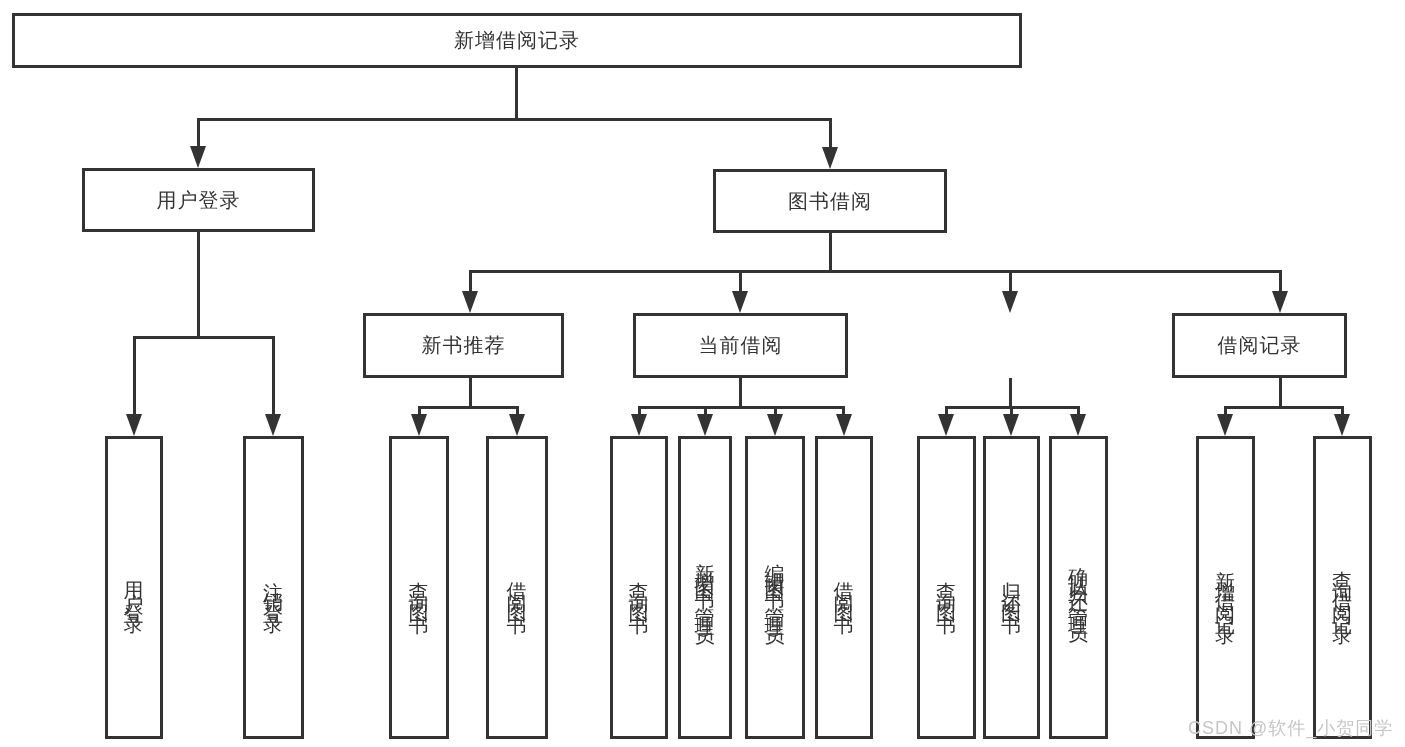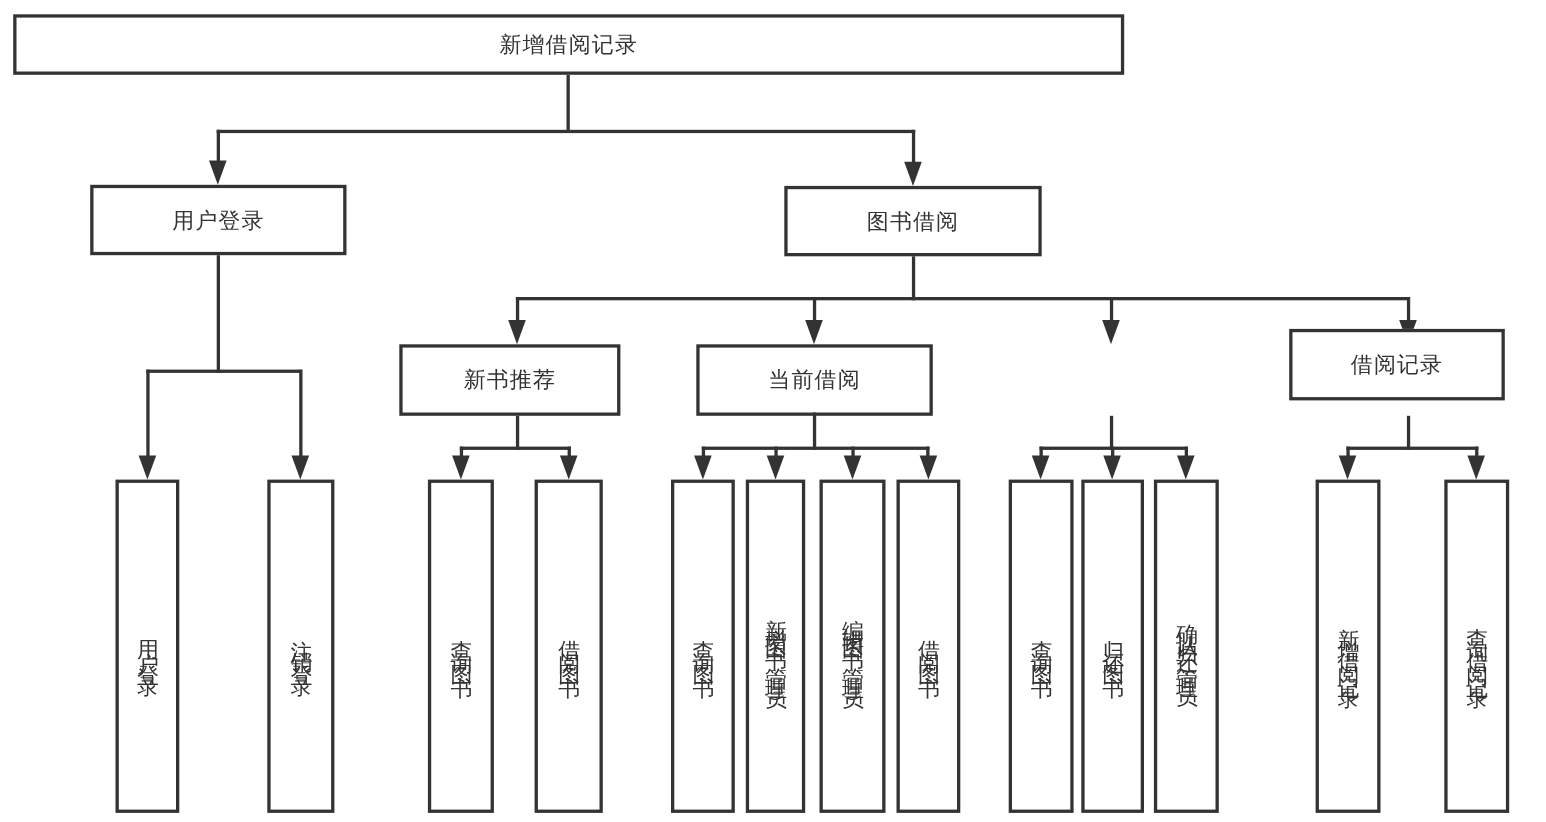--- a/index.html
+++ b/index.html
@@ -93,21 +93,21 @@
   <div class="arrow" style="left:1002px;top:291px;"></div>
   <div class="vline" style="left:1279px;top:270px;height:24px;"></div>
   <div class="arrow" style="left:1272px;top:291px;"></div>
 
   <div class="box" style="left:363px;top:313px;width:201px;height:65px;">
     <span class="lbl">新书推荐</span>
   </div>
   <div class="box" style="left:633px;top:313px;width:215px;height:65px;">
     <span class="lbl">当前借阅</span>
   </div>
-  <div class="box" style="left:1172px;top:299px;width:196px;height:65px;">
+  <div class="box" style="left:1172px;top:313px;width:175px;height:65px;">
     <span class="lbl">借阅记录</span>
   </div>
 
   <div class="vline" style="left:469px;top:378px;height:31px;"></div>
   <div class="hline" style="left:418px;top:406px;width:101px;"></div>
   <div class="vline" style="left:418px;top:406px;height:12px;"></div>
   <div class="arrow" style="left:411px;top:414px;"></div>
   <div class="vline" style="left:516px;top:406px;height:12px;"></div>
   <div class="arrow" style="left:509px;top:414px;"></div>
 
@@ -175,14 +175,15 @@
     <span class="lbl" style="letter-spacing:8px;">确认归还（管理员）</span>
   </div>
 
   <div class="box leaf" style="left:1196px;top:436px;width:59px;height:303px;">
     <span class="lbl">新增借阅记录</span>
   </div>
   <div class="box leaf" style="left:1313px;top:436px;width:59px;height:303px;">
     <span class="lbl">查询借阅记录</span>
   </div>
 
+  <div class="watermark">CSDN @软件_小贺同学</div>
 
 </div>
 
 </body></html>

